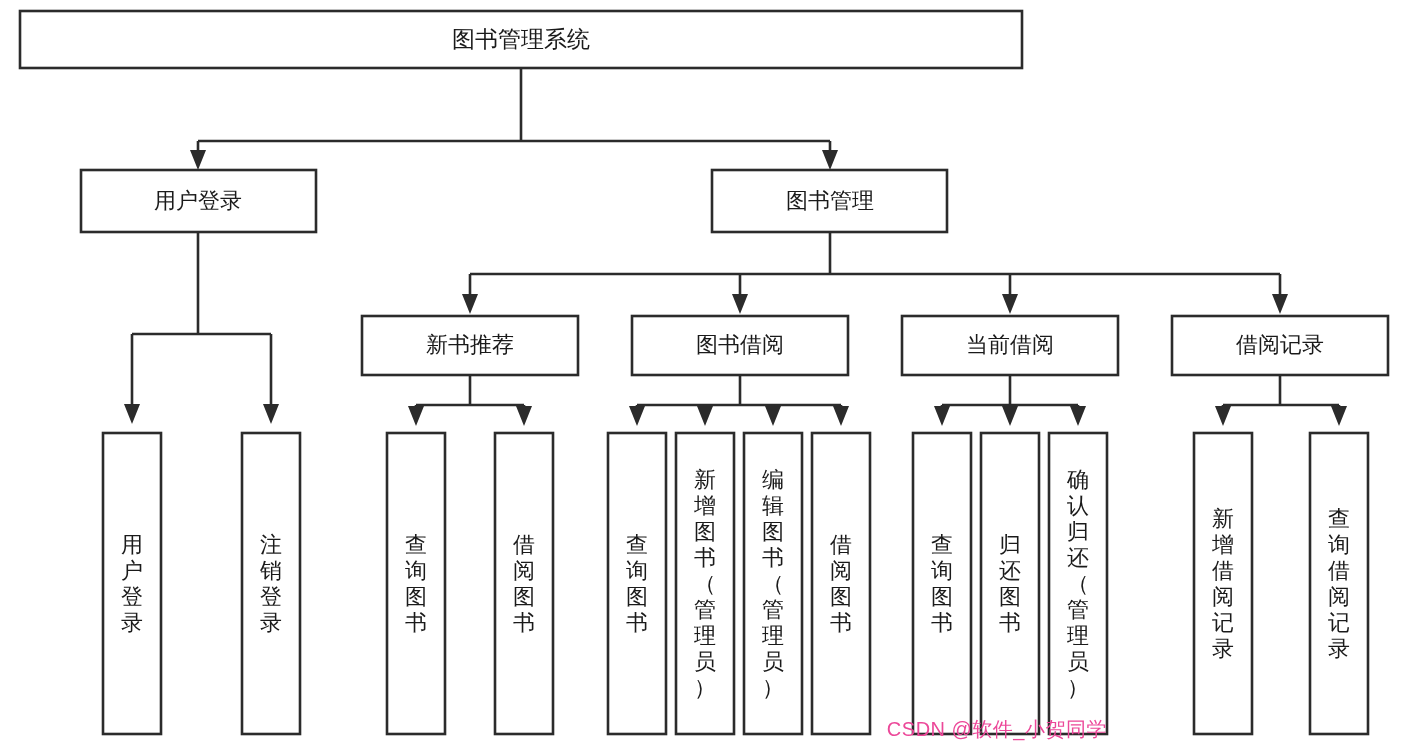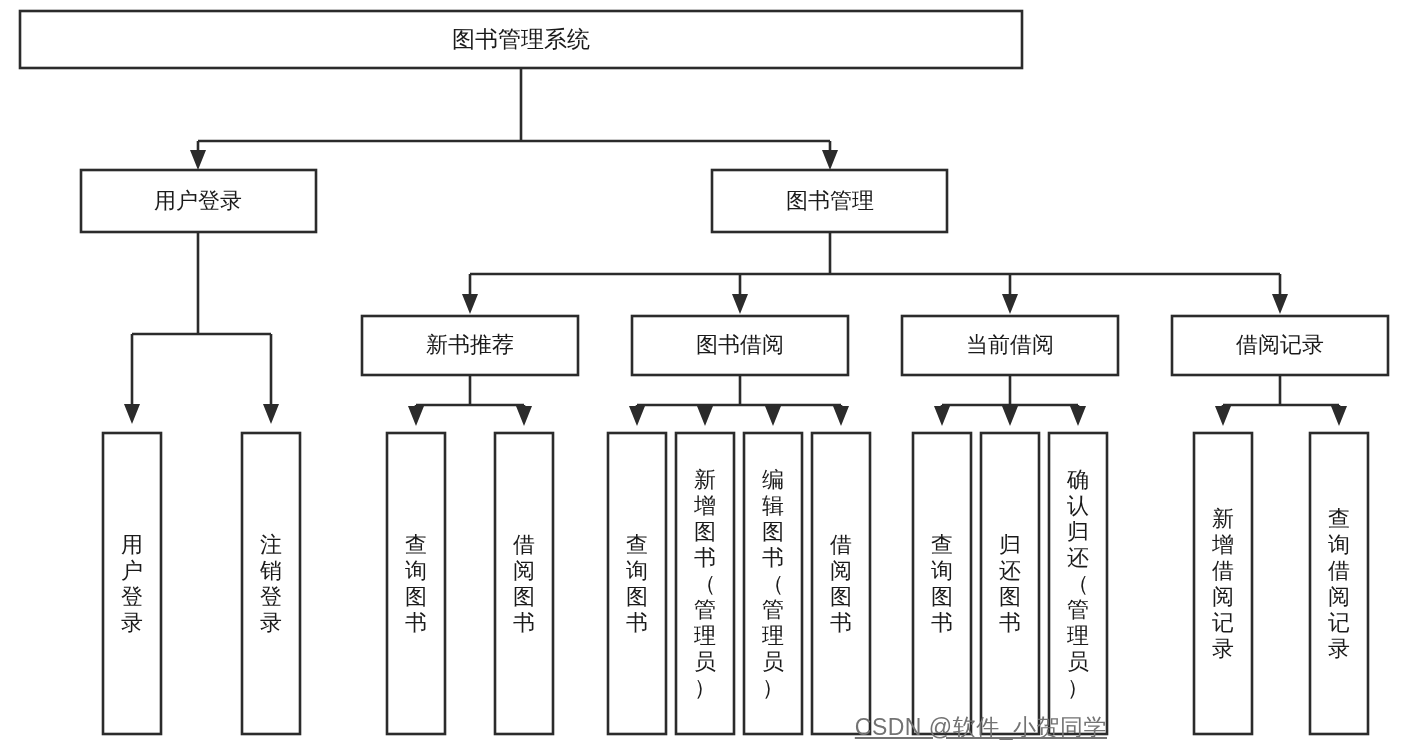--- a/index.html
+++ b/index.html
@@ -52,26 +52,25 @@
     font-family: "Liberation Sans", "DejaVu Sans", sans-serif;
     fill: #1a1a1a;
     font-size: 22px;
     text-anchor: middle;
   }
   .watermark {
     position: absolute;
     right: 8px;
     bottom: 4px;
     font-family: "Liberation Sans", "DejaVu Sans", sans-serif;
-    font-size: 23px;
-    color: #737373;
+    font-size: 20px;
+    color: #ec4899;
     letter-spacing: 0.5px;
     white-space: nowrap;
     user-select: none;
-    text-decoration: underline;
   }
 </style>
 </head>
 <body>
 
 <div id="diagram-root">
 
   <svg class="flow" viewBox="0 0 1405 747" xmlns="http://www.w3.org/2000/svg">
 
     <defs>

